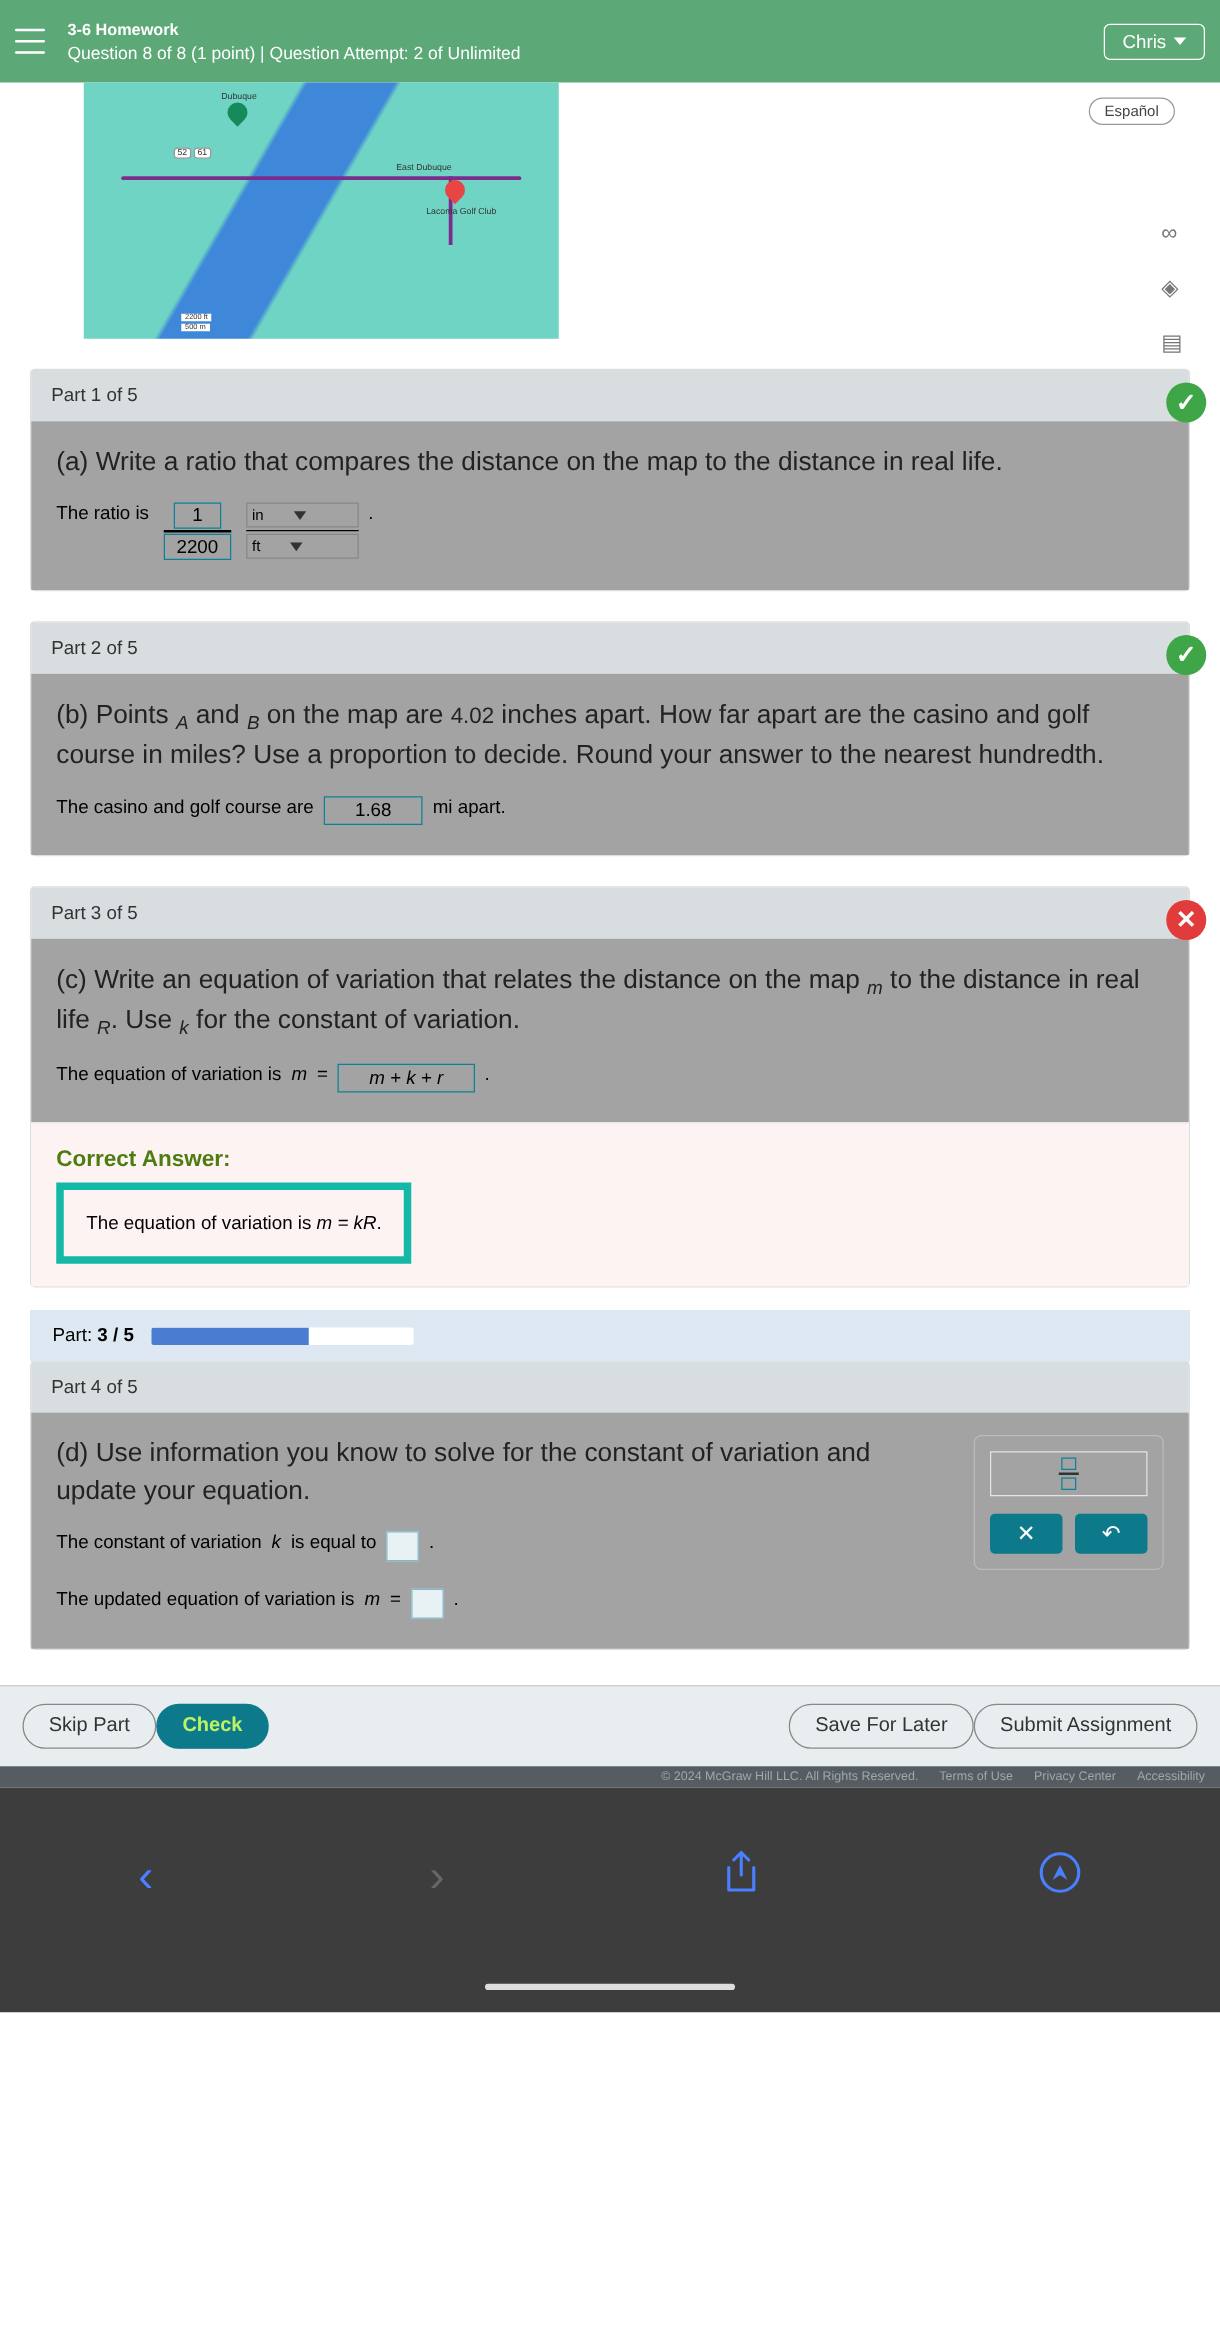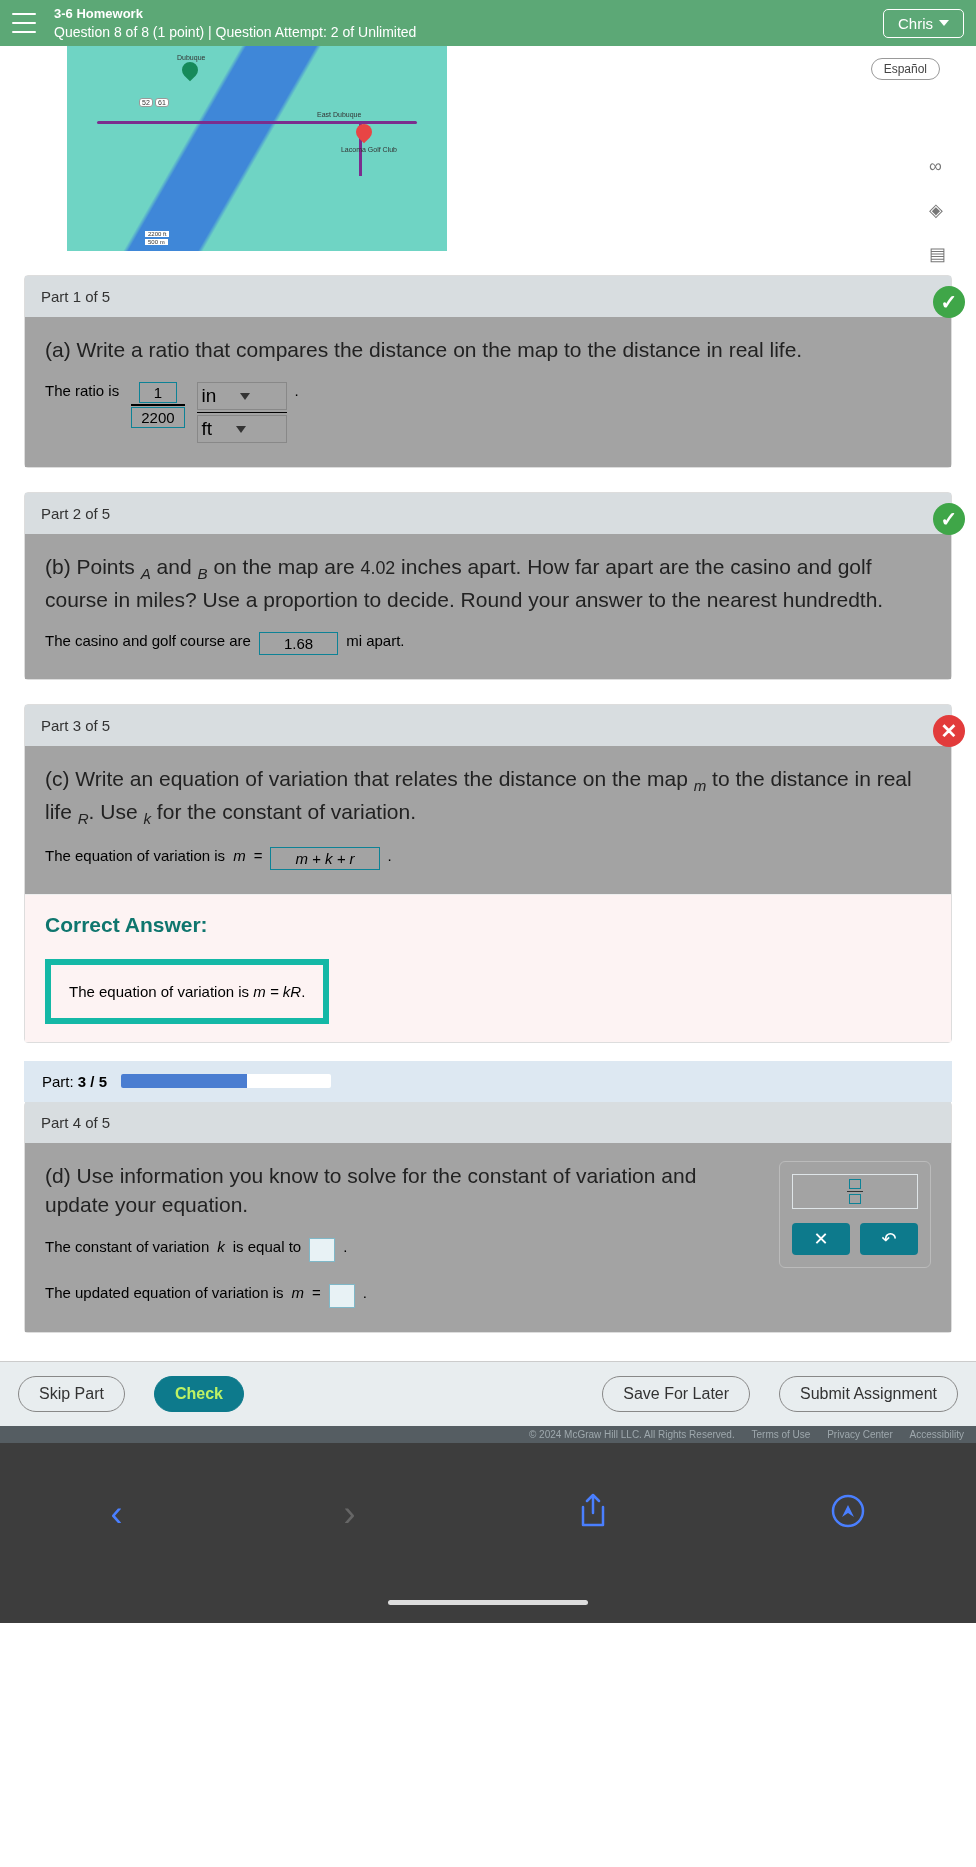--- a/index.html
+++ b/index.html
@@ -1,17 +1,17 @@
 <!DOCTYPE html>
 <html><head>
 <meta charset="utf-8">
 <style>
 * { box-sizing: border-box; margin: 0; padding: 0; }
 body { font-family: Verdana, Arial, sans-serif; background: #fff; width: 976px; }
-.header { background: #5ca876; color: #fff; padding: 6px 12px; display: flex; align-items: center; justify-content: space-between; }
+.header { background: #5ca876; color: #fff; padding: 16px 12px; display: flex; align-items: center; justify-content: space-between; }
 .header-left { display: flex; align-items: center; }
 .menu-icon { width: 24px; height: 20px; margin-right: 18px; display: flex; flex-direction: column; justify-content: space-between; cursor: pointer; }
 .menu-icon span { height: 2px; background: #fff; border-radius: 1px; }
 .header-titles { display: flex; flex-direction: column; }
 .hw-title { font-size: 13px; font-weight: bold; }
 .q-line { font-size: 14px; margin-top: 3px; }
 .user-btn { border: 1.5px solid #fff; border-radius: 5px; padding: 5px 14px; color: #fff; font-size: 15px; display: flex; align-items: center; gap: 6px; cursor: pointer; }
 .chev-down { width: 0; height: 0; border-left: 5px solid transparent; border-right: 5px solid transparent; border-top: 6px solid #fff; }
 .content { padding: 0 12px 0 12px; position: relative; }
 .espanol { position: absolute; top: 12px; right: 36px; border: 1px solid #999; border-radius: 14px; padding: 3px 12px; font-size: 12px; color: #444; cursor: pointer; }
@@ -28,41 +28,41 @@
 .part-body { background: #a3a3a3; padding: 18px 20px 24px 20px; }
 .status-badge { position: absolute; top: 10px; right: -14px; width: 32px; height: 32px; border-radius: 50%; display: flex; align-items: center; justify-content: center; color: #fff; font-size: 20px; font-weight: bold; }
 .status-correct { background: #3fa648; }
 .status-wrong { background: #e23b3b; }
 .question-text { font-size: 21px; line-height: 1.4; color: #222; margin-bottom: 18px; }
 .sub-italic { font-style: italic; font-size: 0.72em; vertical-align: sub; }
 .answer-line { font-size: 15px; display: flex; gap: 8px; flex-wrap: wrap; }
 .fraction { display: inline-flex; flex-direction: column; align-items: center; margin: 0 4px; }
 .fraction .num, .fraction .den { border: 1px solid #0d8296; padding: 1px 9px; font-size: 15px; min-width: 38px; text-align: center; }
 .fraction .bar { width: 100%; height: 1.5px; background: #000; margin: 1px 0; }
-.unit-select { border: 1px solid #888; padding: 2px 4px; font-size: 19px; display: flex; align-items: center; gap: 24px; cursor: pointer; min-width: 90px; }
+.unit-select { border: 1px solid #888; padding: 2px 4px; font-size: 12px; display: flex; align-items: center; gap: 24px; cursor: pointer; min-width: 90px; }
 .tri { width: 0; height: 0; border-left: 5px solid transparent; border-right: 5px solid transparent; border-top: 7px solid #333; }
 .unit-col { display: flex; flex-direction: column; gap: 2px; }
 .input-box { border: 1px solid #0d8296; padding: 2px 24px; font-size: 15px; font-style: italic; }
 .correct-section { background: #fdf3f3; padding: 18px 20px; border-top: 1px solid #eee; }
-.correct-title { color: #0f766e; font-weight: bold; font-size: 21px; margin-bottom: 22px; }
+.correct-title { color: #4d7c0f; font-weight: bold; font-size: 18px; margin-bottom: 8px; }
 .correct-box { border: 6px solid #14b8a6; padding: 18px 18px; display: inline-block; font-size: 15px; }
 .progress-bar-row { margin: 18px 12px 0 12px; background: #dde8f2; padding: 12px 18px; font-size: 15px; display: flex; align-items: center; gap: 14px; }
 .progress-track { background: #fff; height: 14px; width: 210px; border-radius: 2px; overflow: hidden; }
 .progress-fill { background: #4a7dd1; height: 100%; width: 60%; }
 .palette { border: 1px solid #bbb; border-radius: 6px; padding: 12px; display: inline-flex; flex-direction: column; gap: 14px; margin-left: 30px; vertical-align: top; }
 .palette-frac { border: 1px solid #dfe5e8; padding: 4px 10px; display: flex; flex-direction: column; align-items: center; gap: 2px; cursor: pointer; }
 .palette-frac .sq { width: 12px; height: 10px; border: 1.5px solid #0d8296; }
 .palette-frac .ln { width: 16px; height: 1.5px; background: #333; }
 .palette-btns { display: flex; gap: 10px; }
 .pbtn { background: #0d7a8c; color: #fff; width: 58px; height: 32px; border-radius: 4px; display: flex; align-items: center; justify-content: center; cursor: pointer; font-size: 18px; }
 .empty-box { border: 1.5px solid #7fb8c8; background: #e8f2f5; width: 26px; height: 24px; display: inline-block; vertical-align: middle; }
 .bottom-bar { background: #e8edef; padding: 14px 18px; margin-top: 28px; display: flex; justify-content: space-between; align-items: center; border-top: 1px solid #ccc; }
 .btn-pill { border: 1.5px solid #888; border-radius: 20px; padding: 8px 20px; font-size: 16px; color: #333; cursor: pointer; background: transparent; }
 .btn-pill.primary { background: #0d7a8c; color: #bef264; border-color: #0d7a8c; font-weight: bold; }
-.bottom-left, .bottom-right { display: flex; gap: 29px; }
+.bottom-left, .bottom-right { display: flex; gap: 0; }
 .footer-strip { background: #555d62; color: #9ea8ad; font-size: 10px; padding: 3px 12px; text-align: right; }
 .footer-strip span { margin-left: 14px; }
 .browser-bar { background: #3d3d3d; height: 180px; display: flex; align-items: flex-start; justify-content: space-around; padding-top: 50px; position: relative; }
 .browser-bar .icn { color: #4a7fff; font-size: 36px; cursor: pointer; }
 .browser-bar .icn.dim { color: #666; }
 .home-ind { position: absolute; bottom: 18px; left: 50%; transform: translateX(-50%); width: 200px; height: 5px; background: #ddd; border-radius: 3px; }
 .part-body-flex { display: flex; align-items: flex-start; }
 .part-body-left { flex: 1; }
 </style>
 </head>

